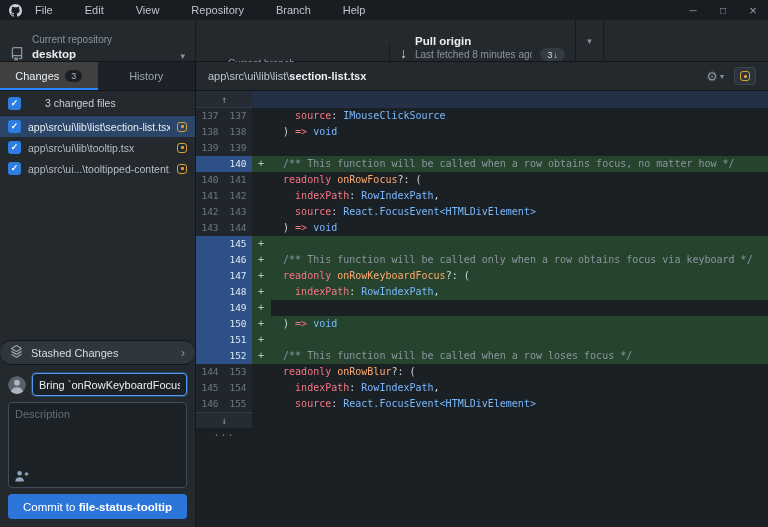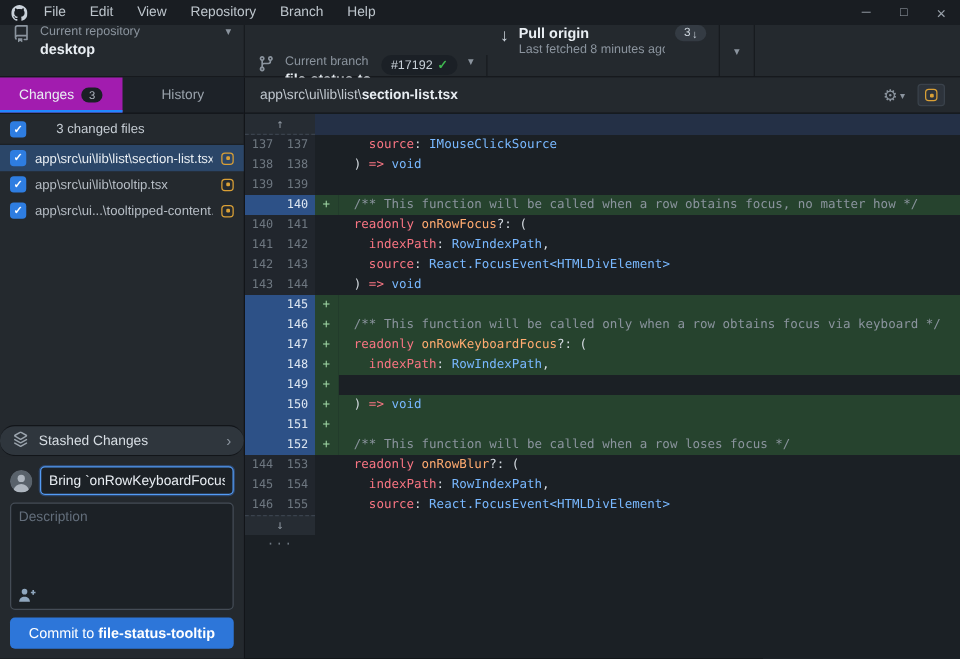--- a/index.html
+++ b/index.html
@@ -7,29 +7,29 @@
   .app {
     width:768px; height:527px; position:relative; overflow:hidden;
     background:#1b2025; font-family:"Liberation Sans", sans-serif;
     -webkit-user-select:none; user-select:none; color:#c9d1d9;
   }
   button { background:none; border:none; font:inherit; color:inherit; padding:0; text-align:left; cursor:pointer; }
 
   
   .titlebar { height:20px; background:#191d22; display:flex; align-items:center; padding:0 0 0 9px; }
   .gh-logo { display:inline-flex; margin-right:13px; }
-  .menu-bar { display:flex; gap:19px; font-size:11px; color:#bec6cd; }
+  .menu-bar { display:flex; gap:32px; font-size:11px; color:#bec6cd; }
   .menu-item { cursor:default; }
   .win-controls { margin-left:auto; display:flex; height:100%; }
   .win-btn { width:30px; height:100%; display:flex; align-items:center; justify-content:center; color:#9aa2ab; font-size:10px; }
   .win-btn.close { font-size:13px; }
 
   
   .toolbar { height:42px; background:#24292e; border-bottom:1px solid #121519; display:flex; }
-  .tb-section { display:flex; align-items:flex-start; gap:8px; padding:0 10px; border-right:1px solid #171b1f; height:100%; }
+  .tb-section { display:flex; align-items:flex-end; gap:8px; padding:0 10px; border-right:1px solid #171b1f; height:100%; }
   .tb-repo { width:196px; }
   .tb-branch { width:194px;margin-top:24px; }
   .tb-pull { width:186px; }
   .tb-icon { display:inline-flex; flex:none; }
   .tb-text { display:flex; flex-direction:column; line-height:1.25; min-width:0; overflow:hidden; }
   .tb-label { font-size:10px; color:#8b949e; white-space:nowrap; }
   .tb-value { font-size:11.5px; color:#e9eef3; font-weight:700; white-space:nowrap; }
   .tb-caret { margin-left:auto; color:#8b949e; font-size:9px; }
   .pr-badge { margin-left:auto; display:inline-flex; align-items:center; gap:4px; background:#1b2026; border-radius:10px; padding:2px 8px; font-size:10px; color:#c9d1d9; }
   .pr-check { color:#3fb950; font-size:10px; font-weight:700; }
@@ -40,21 +40,21 @@
   .tb-rest { flex:1; }
 
   
   .body { display:flex; height:465px; }
   .sidebar { width:196px; flex:none; background:#24292e; border-right:1px solid #121519; display:flex; flex-direction:column; }
   .main { flex:1; display:flex; flex-direction:column; min-width:0; }
 
   
   .tabbar { height:29px; display:flex; background:#1d2228; border-bottom:1px solid #121519; }
   .tab { flex:1; display:flex; align-items:center; justify-content:center; gap:6px; font-size:11px; color:#9aa3ac; }
-  .tab.active { background:#a21caf; color:#e9eef3; box-shadow:inset 0 -2px 0 #2188ff; }
+  .tab.active { background:#404040; color:#e9eef3; box-shadow:inset 0 -2px 0 #2188ff; }
   .tab-count { background:#1a1f25; border-radius:8px; padding:1px 6px; font-size:9px; color:#aeb6bf; }
 
   
   .files-header { height:25px; display:flex; align-items:center; gap:24px; padding:0 8px; border-bottom:1px solid #1b2025; }
   .files-header-label { font-size:10.5px; color:#c6cdd4; }
   .checkbox { width:13px; height:13px; flex:none; border-radius:3px; background:#2e7de1; color:#fff; font-size:9px; font-weight:700; display:inline-flex; align-items:center; justify-content:center; line-height:1; }
   .file-row { height:21px; display:flex; align-items:center; gap:7px; padding:0 8px; font-size:10.5px; color:#b6bdc5; }
   .file-row.selected { background:#2b4668; color:#e9eef3; }
   .file-path { white-space:nowrap; overflow:hidden; flex:1; }
   .mod-icon { width:10px; height:10px; flex:none; border:1.5px solid #daa036; border-radius:3px; position:relative; display:inline-block; }

